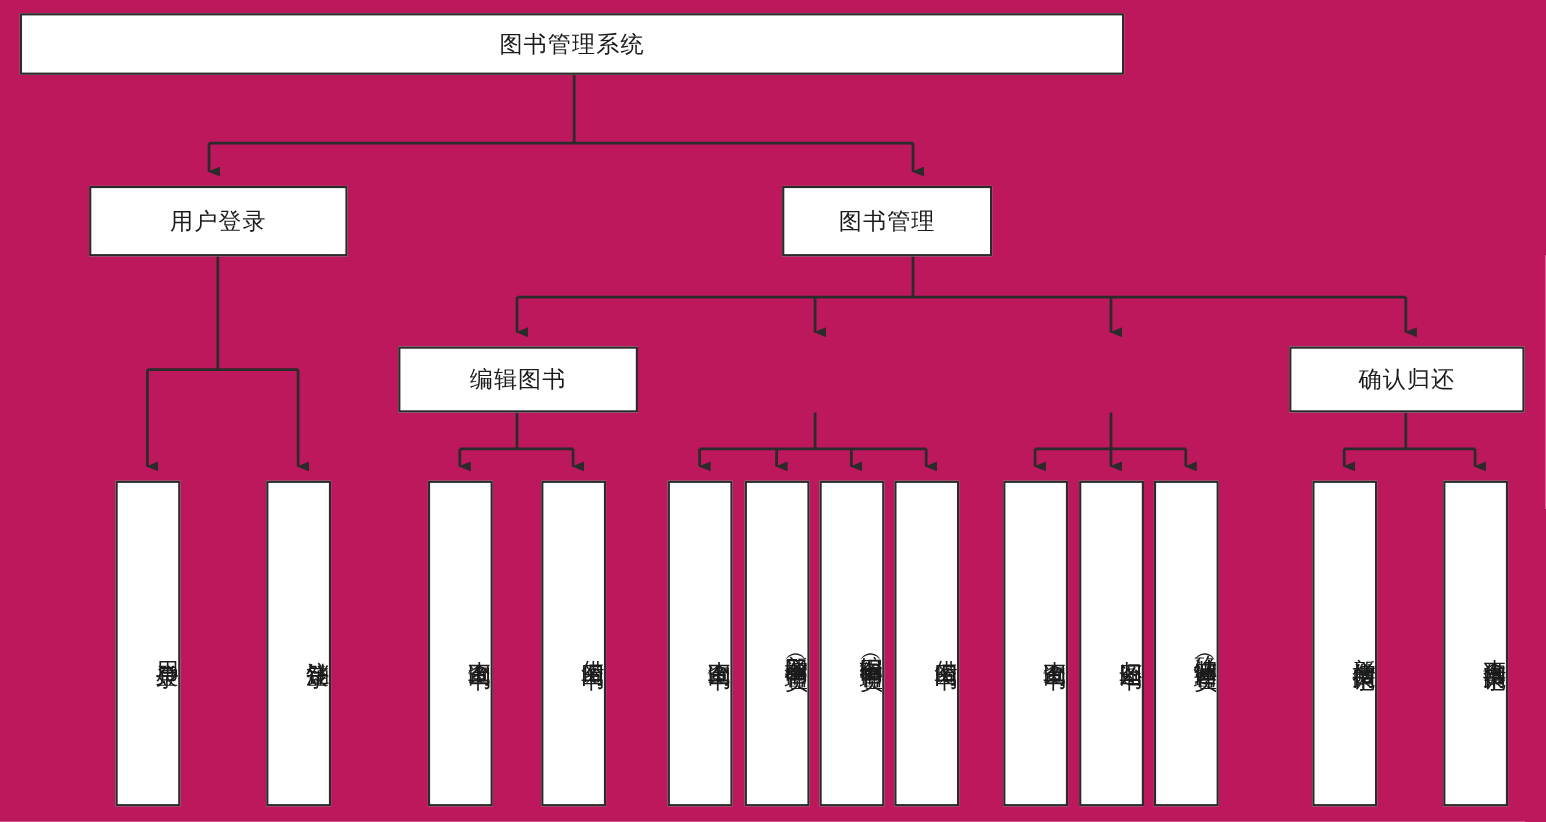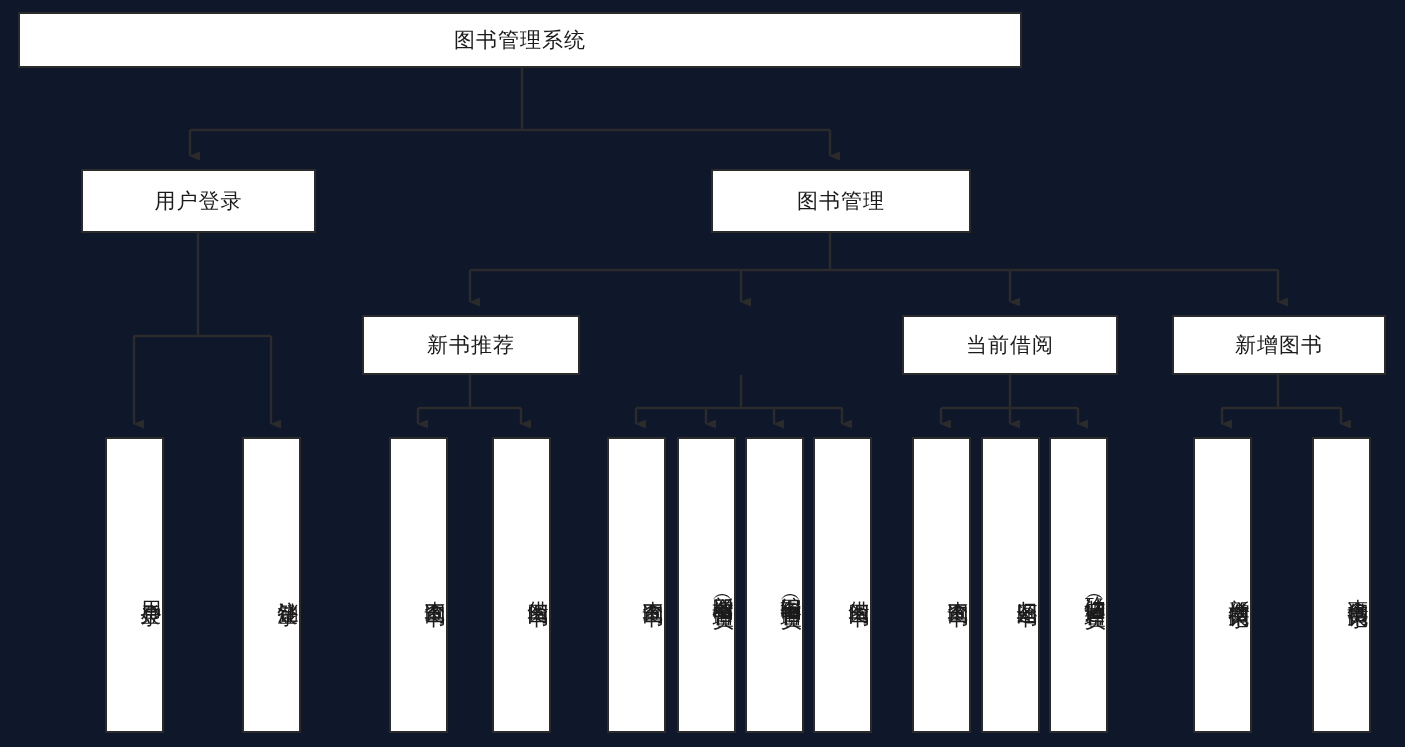--- a/index.html
+++ b/index.html
@@ -10,21 +10,21 @@
   body {
     width: 1405px;
     height: 747px;
     font-family: "Liberation Sans", sans-serif;
     overflow: hidden;
   }
   #diagram-root {
     position: relative;
     width: 1405px;
     height: 747px;
-    background: #0f172a;
+    background: #be185d;
   }
   svg.diagram-canvas {
     position: absolute;
     left: 0;
     top: 0;
     width: 1405px;
     height: 747px;
   }
   .node-box {
     position: absolute;
@@ -135,32 +135,29 @@
     </g>
   </svg>
 
   <div class="node-box horiz" style="left:18px; top:12px; width:1004px; height:56px;">
     <span>图书管理系统</span>
   </div>
 
   <div class="node-box horiz" style="left:81px; top:169px; width:235px; height:64px;">
     <span>用户登录</span>
   </div>
-  <div class="node-box horiz" style="left:711px; top:169px; width:260px; height:64px;">
+  <div class="node-box horiz" style="left:711px; top:169px; width:191px; height:64px;">
     <span>图书管理</span>
   </div>
 
   <div class="node-box horiz" style="left:362px; top:315px; width:218px; height:60px;">
-    <span>新书推荐</span>
-  </div>
-  <div class="node-box horiz" style="left:902px; top:315px; width:216px; height:60px;">
-    <span>当前借阅</span>
+    <span>编辑图书</span>
   </div>
   <div class="node-box horiz" style="left:1172px; top:315px; width:214px; height:60px;">
-    <span>新增图书</span>
+    <span>确认归还</span>
   </div>
 
   <div class="node-box vert" style="left:105px; top:437px; width:59px; height:296px;">
     <span class="vlabel">用户登录</span>
   </div>
   <div class="node-box vert" style="left:242px; top:437px; width:59px; height:296px;">
     <span class="vlabel">注销登录</span>
   </div>
 
   <div class="node-box vert" style="left:389px; top:437px; width:59px; height:296px;">

